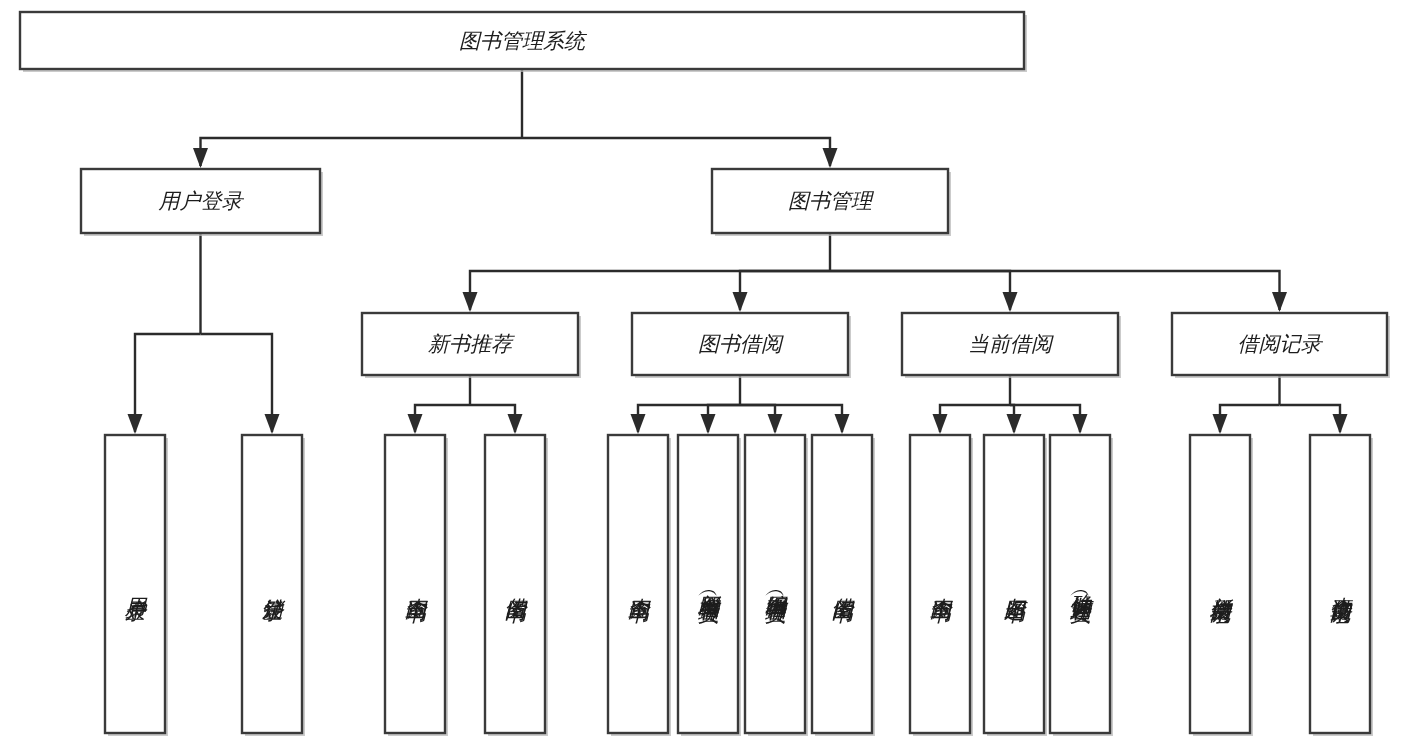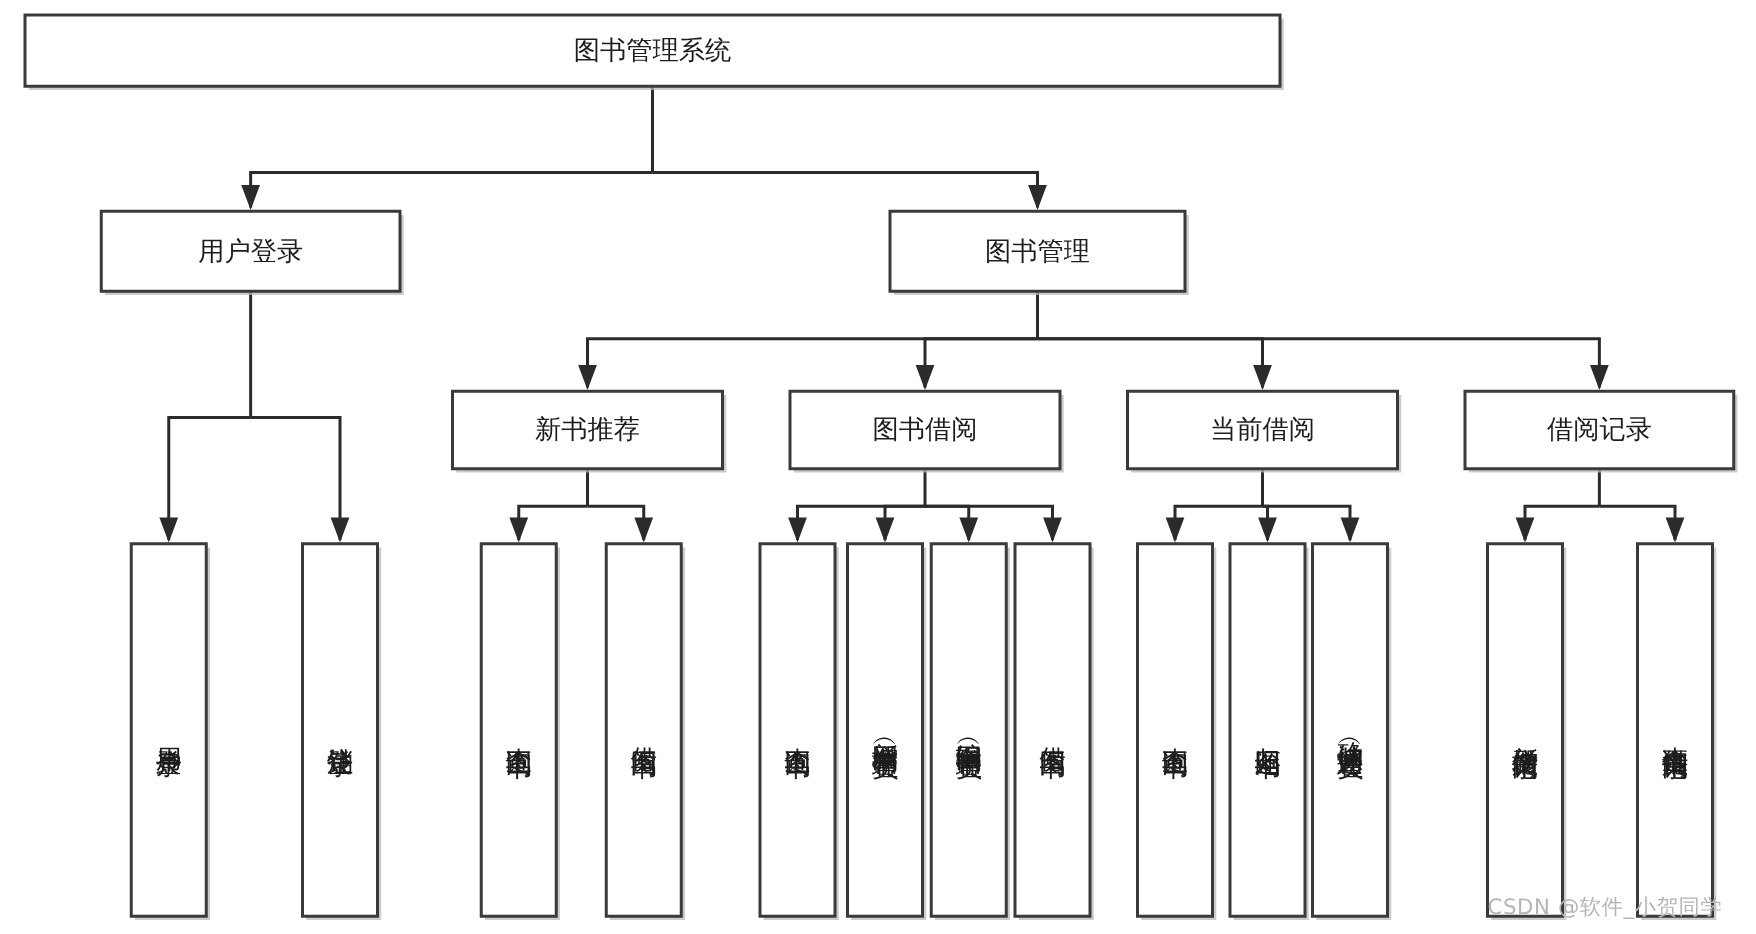--- a/index.html
+++ b/index.html
@@ -11,20 +11,21 @@
     width: 1405px;
     height: 747px;
     font-family: "DejaVu Sans", "Liberation Sans", sans-serif;
     overflow: hidden;
   }
   #diagram-root {
     position: relative;
     width: 1124px;
     height: 747px;
     background: #ffffff;
+    font-style: italic;
   }
   svg.diagram-canvas {
     position: absolute;
     left: 0;
     top: 0;
     width: 1405px;
     height: 747px;
   }
   .node-box {
     fill: #ffffff;
@@ -189,15 +190,14 @@
       <div class="node-label-v" style="left: 678px; top: 449px; width: 60px; height: 270px; display: flex; align-items: center; justify-content: center;">新增图书（管理员）</div>
       <div class="node-label-v" style="left: 745px; top: 449px; width: 60px; height: 270px; display: flex; align-items: center; justify-content: center;">编辑图书（管理员）</div>
       <div class="node-label-v" style="left: 812px; top: 449px; width: 60px; height: 270px; display: flex; align-items: center; justify-content: center;">借阅图书</div>
       <div class="node-label-v" style="left: 910px; top: 449px; width: 60px; height: 270px; display: flex; align-items: center; justify-content: center;">查询图书</div>
       <div class="node-label-v" style="left: 984px; top: 449px; width: 60px; height: 270px; display: flex; align-items: center; justify-content: center;">归还图书</div>
       <div class="node-label-v" style="left: 1050px; top: 449px; width: 60px; height: 270px; display: flex; align-items: center; justify-content: center;">确认归还（管理员）</div>
       <div class="node-label-v" style="left: 1190px; top: 449px; width: 60px; height: 270px; display: flex; align-items: center; justify-content: center;">新增借阅记录</div>
       <div class="node-label-v" style="left: 1310px; top: 449px; width: 60px; height: 270px; display: flex; align-items: center; justify-content: center;">查询借阅记录</div>
     </div>
 
-  <div class="watermark" id="watermark" style="left: 1190px; top: 714px;">CSDN @软件_小贺同学</div>
 
 </div>
 
 </body></html>

